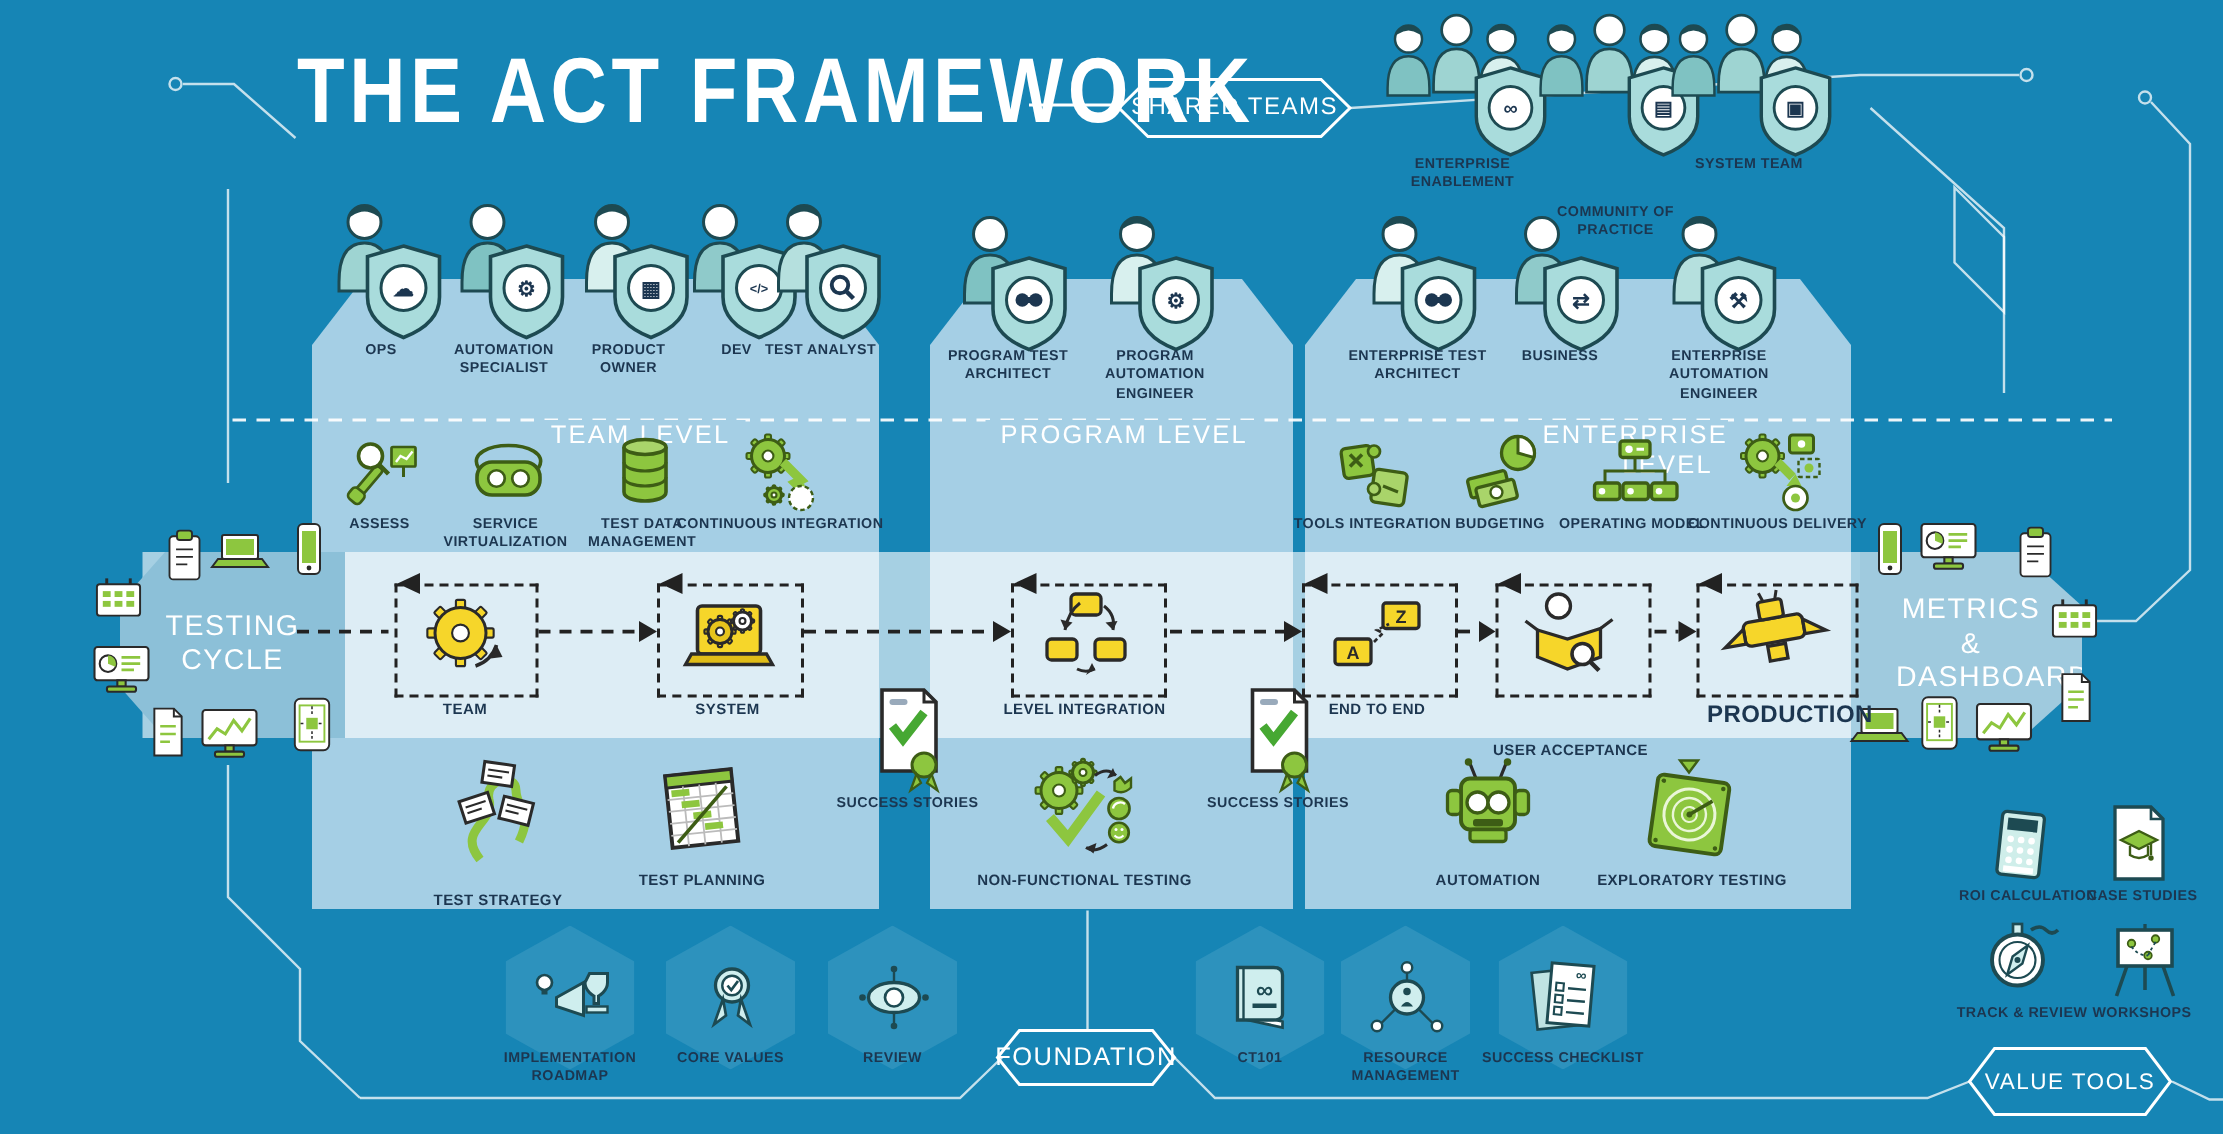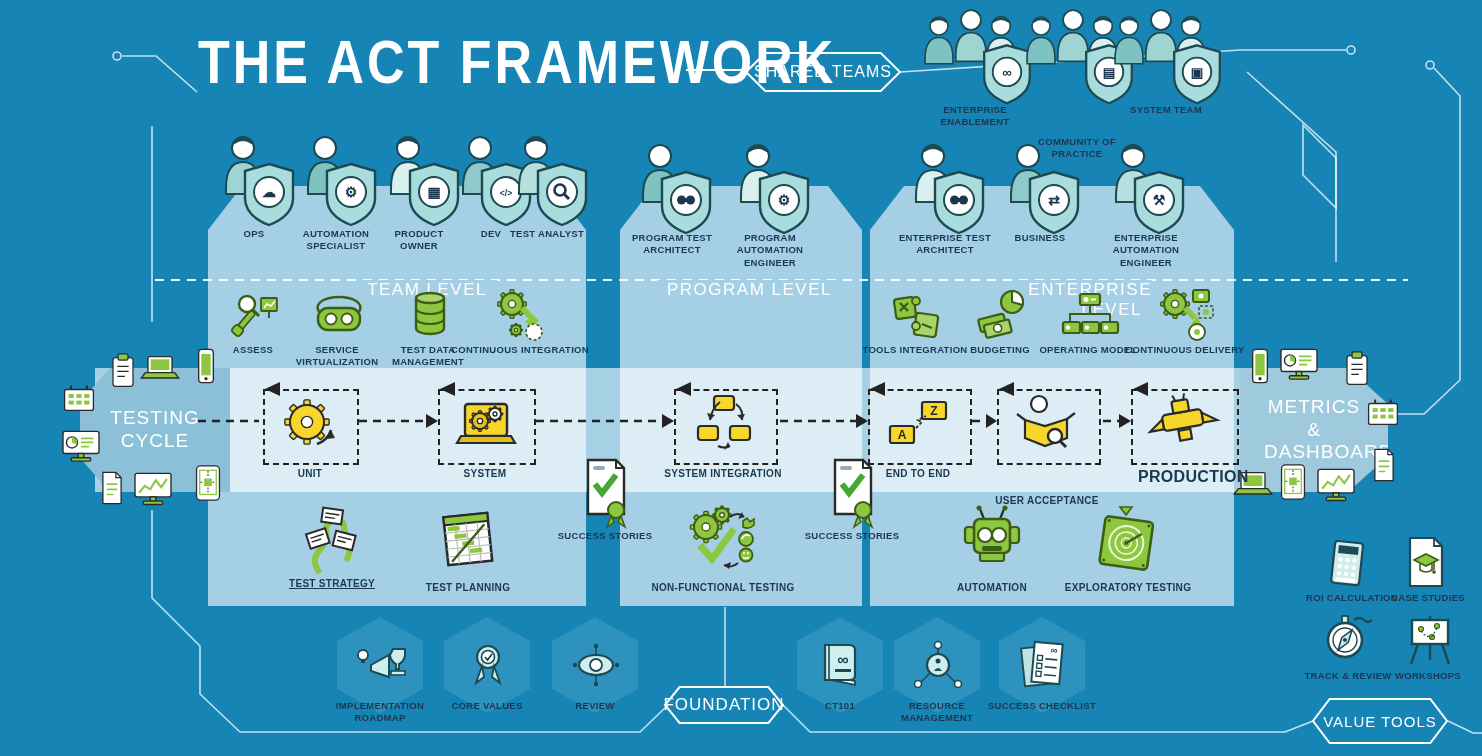--- a/index.html
+++ b/index.html
@@ -474,21 +474,21 @@
         <rect x="26.94" y="7.9" width="6.12" height="9.350000000000001" rx="1" fill="#f6d62a" stroke="#2a2a2a" stroke-width="1.4" transform="rotate(180 30 30)"></rect>
         <rect x="26.94" y="7.9" width="6.12" height="9.350000000000001" rx="1" fill="#f6d62a" stroke="#2a2a2a" stroke-width="1.4" transform="rotate(225 30 30)"></rect>
         <rect x="26.94" y="7.9" width="6.12" height="9.350000000000001" rx="1" fill="#f6d62a" stroke="#2a2a2a" stroke-width="1.4" transform="rotate(270 30 30)"></rect>
         <rect x="26.94" y="7.9" width="6.12" height="9.350000000000001" rx="1" fill="#f6d62a" stroke="#2a2a2a" stroke-width="1.4" transform="rotate(315 30 30)"></rect>
         <circle cx="30" cy="30" r="17" fill="#f6d62a" stroke="#2a2a2a" stroke-width="2"></circle>
         <circle cx="30" cy="30" r="5.61" fill="#fff" stroke="#2a2a2a" stroke-width="1.4"></circle>
         <path d="M40 52 A 22 22 0 0 0 54 38" fill="none" stroke="#2a2a2a" stroke-width="2.4"></path>
         <polygon points="54,38 50,47 58,46" fill="#2a2a2a"></polygon>
       </svg>
     </div>
-    <div class="dl" style="left:270px;top:467px;width:80px;font-size:10px;">UNIT</div>
+    <div class="dl" style="left:270px;top:467px;width:80px;font-size:10px;">TEAM</div>
     <div class="stagebox" style="left:438px;width:94px;"></div>
     <div class="icon" style="left:453px;top:394px;z-index:6;">
       <svg width="64" height="64" viewBox="0 0 64 64">
         <rect x="12" y="10" width="42" height="32" rx="3" fill="#f6d62a" stroke="#2a2a2a" stroke-width="2.4"></rect>
         <rect x="25.56" y="16.6" width="2.88" height="4.4" rx="1" fill="#e6c41c" stroke="#2a2a2a" stroke-width="1.4" transform="rotate(0 27 27)"></rect>
         <rect x="25.56" y="16.6" width="2.88" height="4.4" rx="1" fill="#e6c41c" stroke="#2a2a2a" stroke-width="1.4" transform="rotate(45 27 27)"></rect>
         <rect x="25.56" y="16.6" width="2.88" height="4.4" rx="1" fill="#e6c41c" stroke="#2a2a2a" stroke-width="1.4" transform="rotate(90 27 27)"></rect>
         <rect x="25.56" y="16.6" width="2.88" height="4.4" rx="1" fill="#e6c41c" stroke="#2a2a2a" stroke-width="1.4" transform="rotate(135 27 27)"></rect>
         <rect x="25.56" y="16.6" width="2.88" height="4.4" rx="1" fill="#e6c41c" stroke="#2a2a2a" stroke-width="1.4" transform="rotate(180 27 27)"></rect>
         <rect x="25.56" y="16.6" width="2.88" height="4.4" rx="1" fill="#e6c41c" stroke="#2a2a2a" stroke-width="1.4" transform="rotate(225 27 27)"></rect>
@@ -517,21 +517,21 @@
         <rect x="6" y="34" width="20" height="14" rx="3" fill="#f6d62a" stroke="#2a2a2a" stroke-width="2.2"></rect>
         <rect x="38" y="34" width="20" height="14" rx="3" fill="#f6d62a" stroke="#2a2a2a" stroke-width="2.2"></rect>
         <path d="M18 28 Q20 16 28 10" fill="none" stroke="#2a2a2a" stroke-width="2"></path>
         <polygon points="18,28 15,21 23,23" fill="#2a2a2a"></polygon>
         <path d="M44 12 Q52 18 50 28" fill="none" stroke="#2a2a2a" stroke-width="2"></path>
         <polygon points="50,28 45,23 53,22" fill="#2a2a2a"></polygon>
         <path d="M26 54 Q32 57 38 54" fill="none" stroke="#2a2a2a" stroke-width="2"></path>
         <polygon points="38,54 32,58 36,50" fill="#2a2a2a"></polygon>
       </svg>
     </div>
-    <div class="dl" style="left:658px;top:467px;width:130px;font-size:10px;">SYSTEM INTEGRATION</div>
+    <div class="dl" style="left:658px;top:467px;width:130px;font-size:10px;">LEVEL INTEGRATION</div>
     <div class="stagebox" style="left:868px;width:100px;"></div>
     <div class="icon" style="left:886px;top:392px;z-index:6;">
       <svg width="64" height="64" viewBox="0 0 64 64">
         <rect x="4" y="34" width="24" height="17" rx="2" fill="#f6d62a" stroke="#2a2a2a" stroke-width="2.2"></rect>
         <text x="16" y="47" font-size="12" font-weight="bold" text-anchor="middle" fill="#2a2a2a">A</text>
         <rect x="36" y="10" width="24" height="17" rx="2" fill="#f6d62a" stroke="#2a2a2a" stroke-width="2.2"></rect>
         <text x="48" y="23" font-size="12" font-weight="bold" text-anchor="middle" fill="#2a2a2a">Z</text>
         <path d="M30 36 L36 30 L32 28 L40 24" fill="none" stroke="#2a2a2a" stroke-width="1.8" stroke-dasharray="3 2"></path>
       </svg>
     </div>
@@ -620,21 +620,21 @@
         <g transform="rotate(14 44 36)">
           <rect x="34" y="28" width="20" height="15" fill="#fff" stroke="#2a2a2a" stroke-width="2"></rect>
           <path d="M37 33 h14 M37 37 h9" stroke="#2a2a2a" stroke-width="1.4"></path>
         </g>
         <g transform="rotate(8 32 12)">
           <rect x="22" y="4" width="20" height="14" fill="#fff" stroke="#2a2a2a" stroke-width="2"></rect>
           <path d="M25 9 h14 M25 13 h10" stroke="#2a2a2a" stroke-width="1.4"></path>
         </g>
       </svg>
     </div>
-    <div class="dl" style="left:277px;top:577px;width:110px;font-size:10px;text-decoration:underline;">TEST STRATEGY</div>
+    <div class="dl" style="left:277px;top:594px;width:110px;font-size:10px;">TEST STRATEGY</div>
     <div class="icon" style="left:436px;top:505px;">
       <svg width="64" height="70" viewBox="0 0 64 70">
         <g transform="rotate(-6 32 36)">
           <rect x="10" y="10" width="44" height="48" fill="#fff" stroke="#2a2a2a" stroke-width="2.6"></rect>
           <rect x="10" y="10" width="44" height="8" fill="#8dc63f" stroke="#2a2a2a" stroke-width="2"></rect>
           <path d="M10 26 h44 M10 34 h44 M10 42 h44 M10 50 h44 M21 18 v40 M32 18 v40 M43 18 v40" stroke="#bbb" stroke-width="1.2"></path>
           <rect x="13" y="20" width="12" height="4.5" fill="#8dc63f"></rect>
           <rect x="19" y="28" width="12" height="4.5" fill="#8dc63f"></rect>
           <rect x="26" y="36" width="12" height="4.5" fill="#8dc63f"></rect>
           <rect x="33" y="44" width="12" height="4.5" fill="#8dc63f"></rect>

